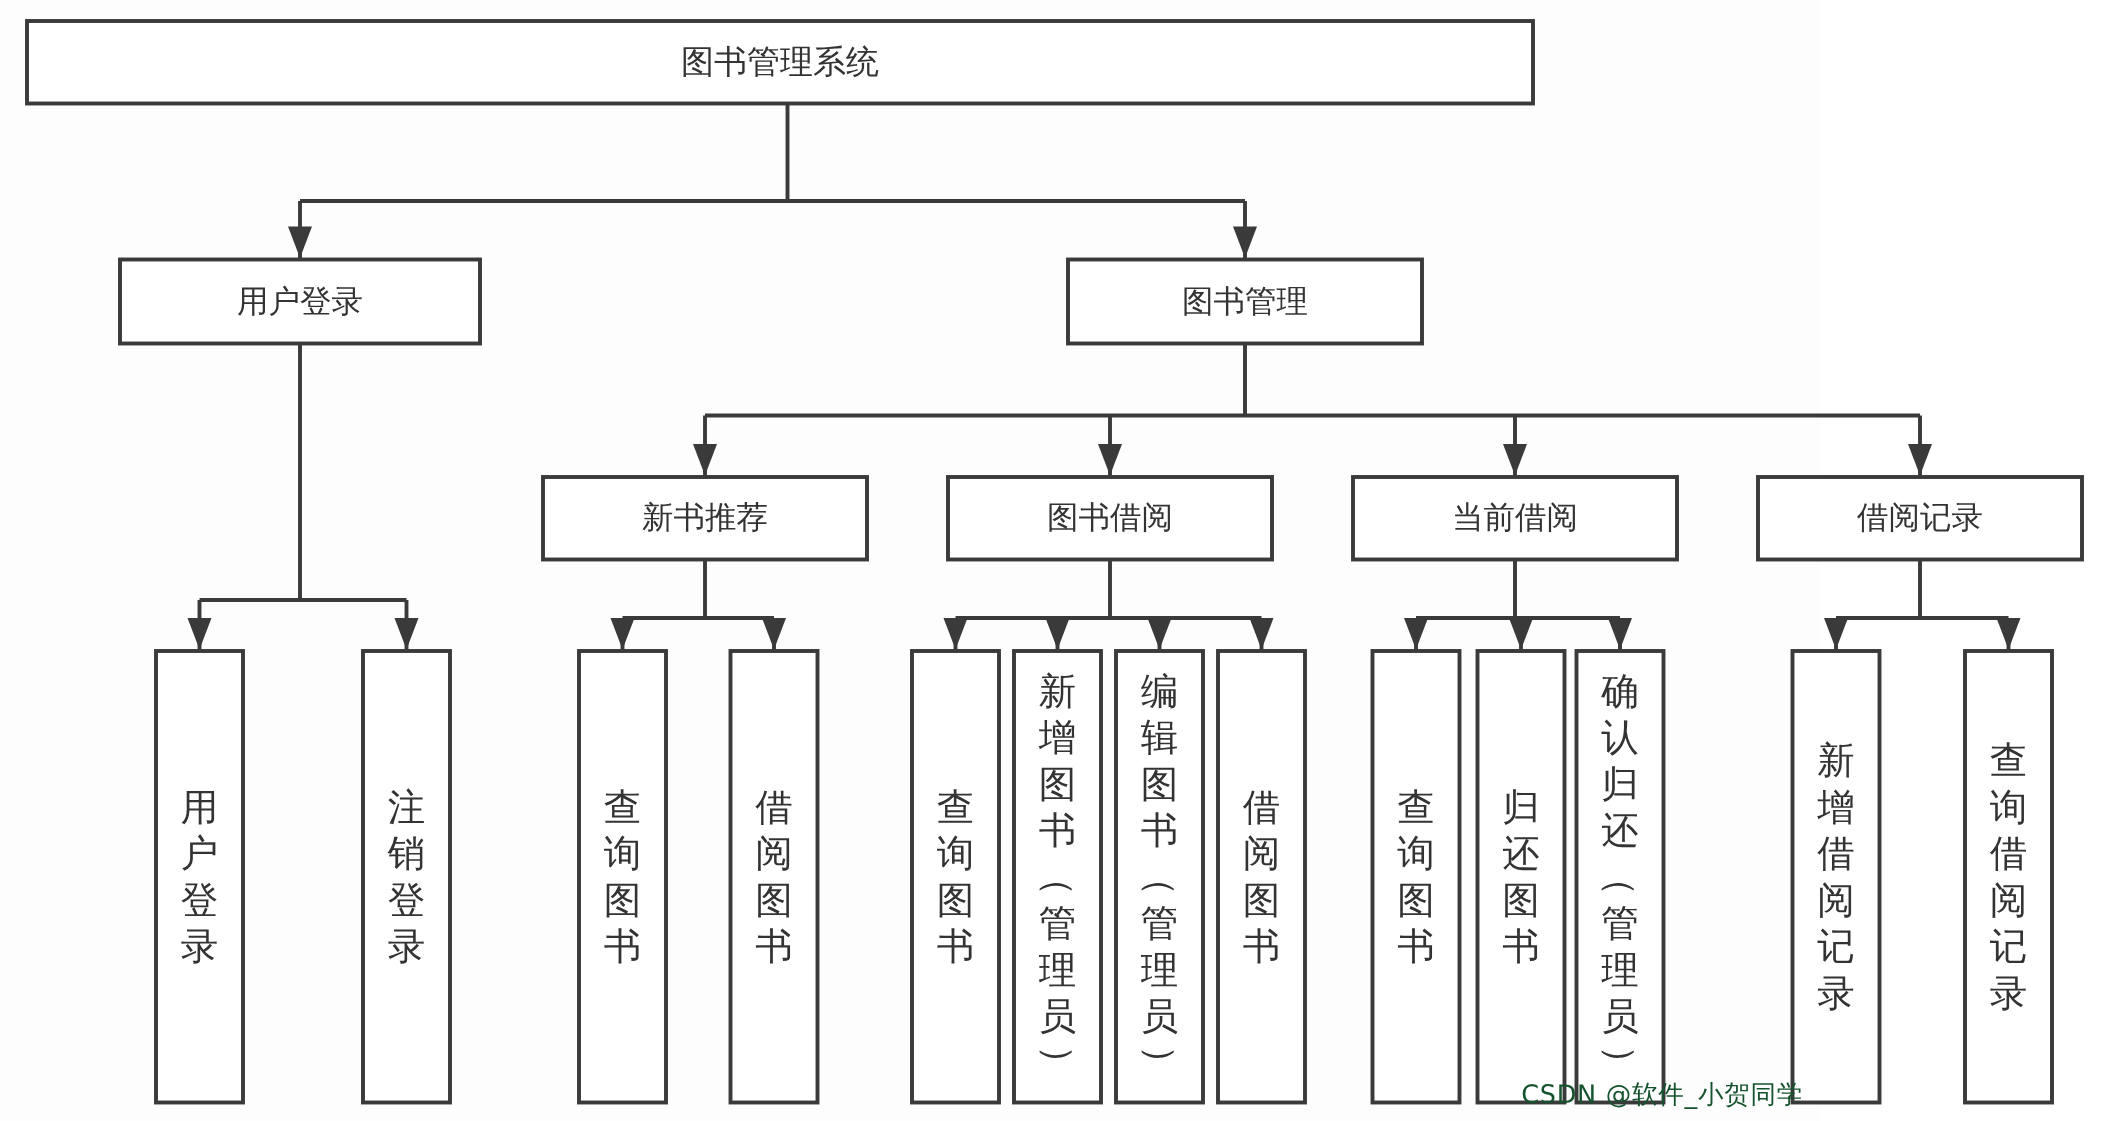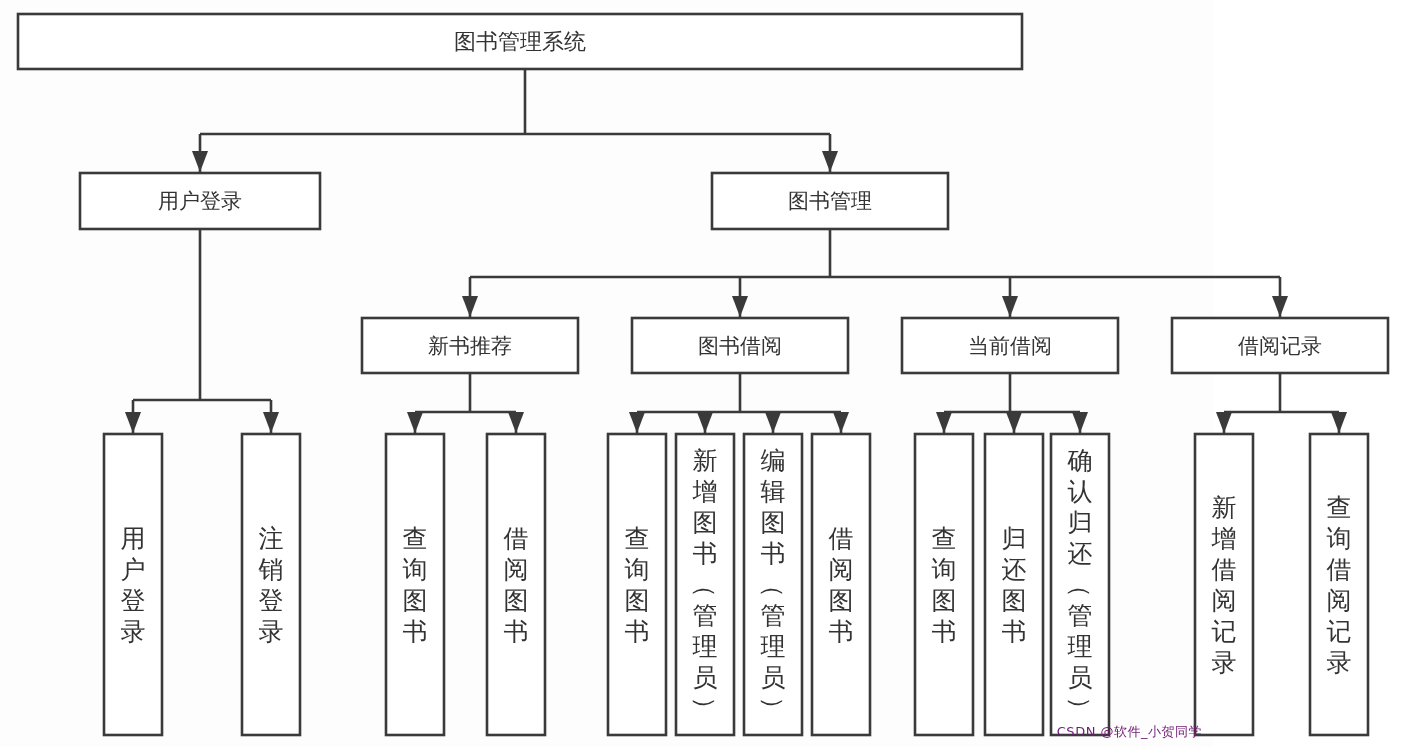--- a/index.html
+++ b/index.html
@@ -56,22 +56,22 @@
   .leaf-label {
     fill: #333333;
     font-family: "DejaVu Sans", "Liberation Sans", sans-serif;
     font-size: 25px;
     text-anchor: middle;
   }
   .watermark {
     position: absolute;
     right: 12px;
     bottom: 6px;
-    color: #701a75;
-    font-size: 13px;
+    color: #14532d;
+    font-size: 17px;
     font-family: "DejaVu Sans", "Liberation Sans", sans-serif;
     letter-spacing: 0.5px;
     white-space: nowrap;
     pointer-events: none;
   }
 </style>
 </head>
 <body>
 
 <div id="diagram-root">

